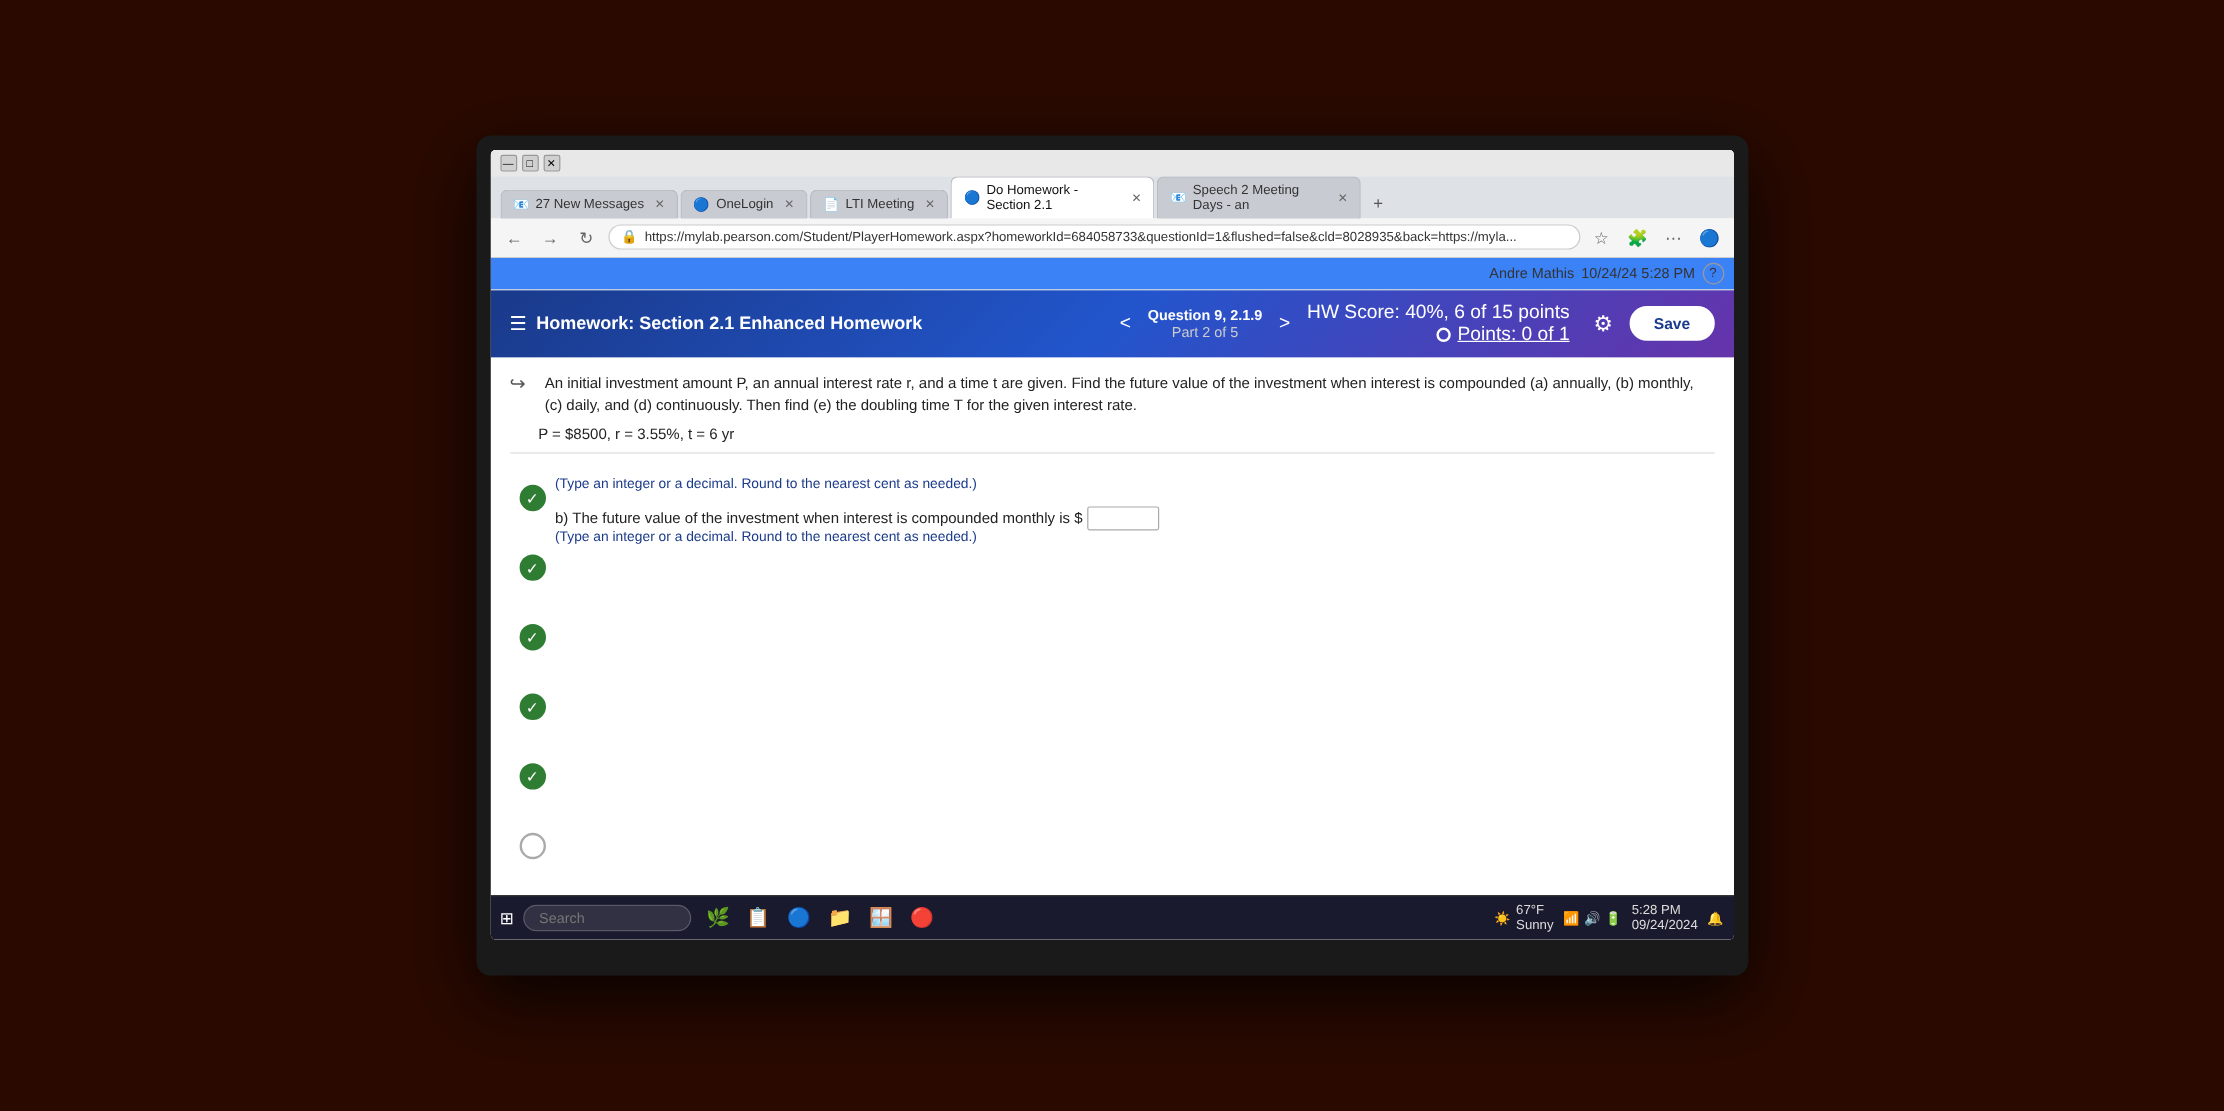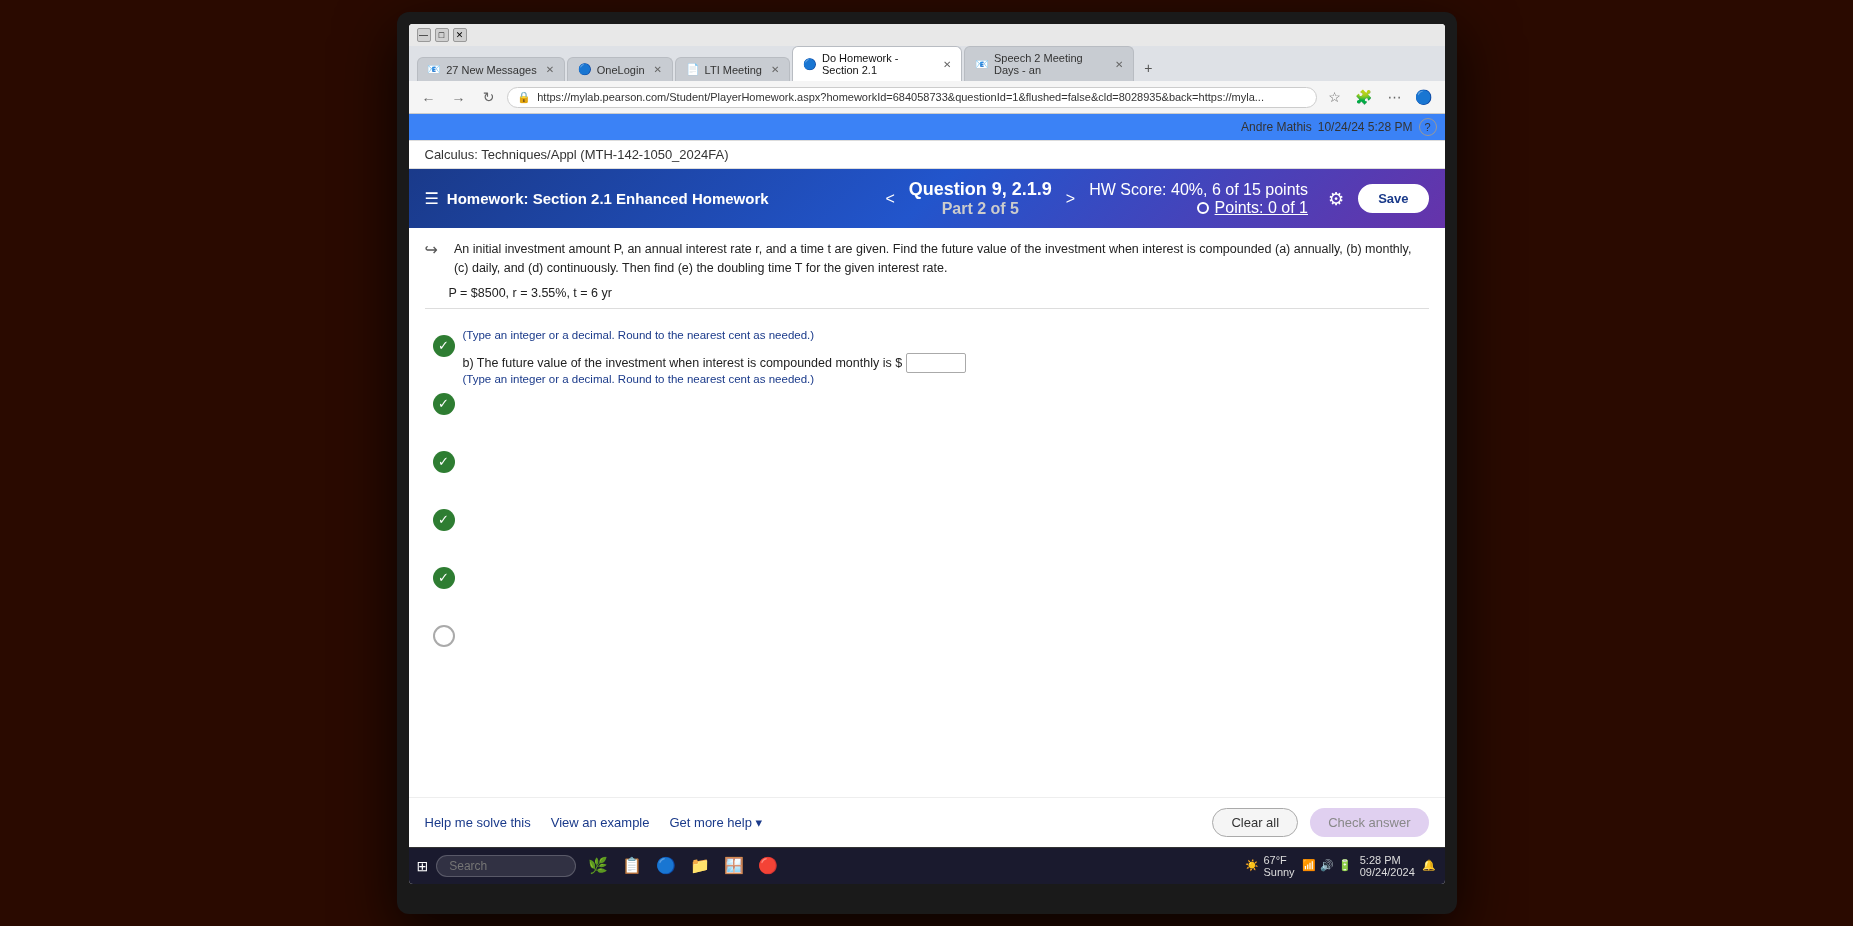--- a/index.html
+++ b/index.html
@@ -191,23 +191,22 @@
       gap: 8px;
     }
 
     .hw-nav-arrow {
       cursor: pointer;
       font-size: 16px;
       padding: 2px 6px;
     }
 
     .hw-part {
-      font-size: 16px;
+      font-size: 12px;
       color: #ccc;
-      font-weight: bold;
     }
 
     .hw-score {
       display: flex;
       flex-direction: column;
       align-items: flex-end;
       font-size: 16px;
       color: #fff;
       margin-right: 12px;
     }
@@ -513,36 +512,33 @@
         <button class="nav-btn" style="color:#1a6bcc;">🔵</button>
       </div>
     </div>
 
     <div class="user-info">
       <span>Andre Mathis</span>
       <span>10/24/24 5:28 PM</span>
       <span style="width:18px;height:18px;border-radius:50%;border:1px solid #999;display:inline-flex;align-items:center;justify-content:center;font-size:11px;cursor:pointer;">?</span>
     </div>
 
-    <div class="course-title-bar">
-      <span>Calculus: Techniques/Appl (MTH-142-1050_2024FA)</span>
-    </div>
 
     <div class="hw-header">
       <span class="hw-menu-icon">☰</span>
       <div class="hw-title">
         <span>Homework:</span>
         <strong>Section 2.1 Enhanced Homework</strong>
       </div>
 
       <div class="hw-nav-center">
         <div class="hw-nav-row">
           <span class="hw-nav-arrow">&lt;</span>
           <div style="text-align:center;">
-            <div style="font-size:18px;font-weight:bold;">Question 9, 2.1.9</div>
+            <div style="font-size:12px;font-weight:bold;">Question 9, 2.1.9</div>
             <div class="hw-part">Part 2 of 5</div>
           </div>
           <span class="hw-nav-arrow">&gt;</span>
         </div>
       </div>
 
       <div class="hw-score">
         <div>HW Score: 40%, 6 of 15 points</div>
         <div class="hw-score-row">
           <span class="circle-icon"></span>
@@ -593,29 +589,20 @@
                   </span>
                 </p>
                 <p class="hint-text">(Type an integer or a decimal. Round to the nearest cent as needed.)</p>
               </div>
             </div>
           </div>
         </div>
 
       </div>
 
-      <div class="bottom-bar">
-        <a class="help-link">Help me solve this</a>
-        <a class="help-link">View an example</a>
-        <a class="help-link">Get more help ▾</a>
-        <div class="bottom-actions">
-          <button class="clear-all-btn">Clear all</button>
-          <button class="check-answer-btn">Check answer</button>
-        </div>
-      </div>
     </div>
 
     <div class="taskbar">
       <span class="taskbar-start">⊞</span>
       <input type="text" class="taskbar-search" placeholder="Search" style="">
       <div class="taskbar-icons">
         <div class="taskbar-icon">🌿</div>
         <div class="taskbar-icon">📋</div>
         <div class="taskbar-icon">🔵</div>
         <div class="taskbar-icon">📁</div>

